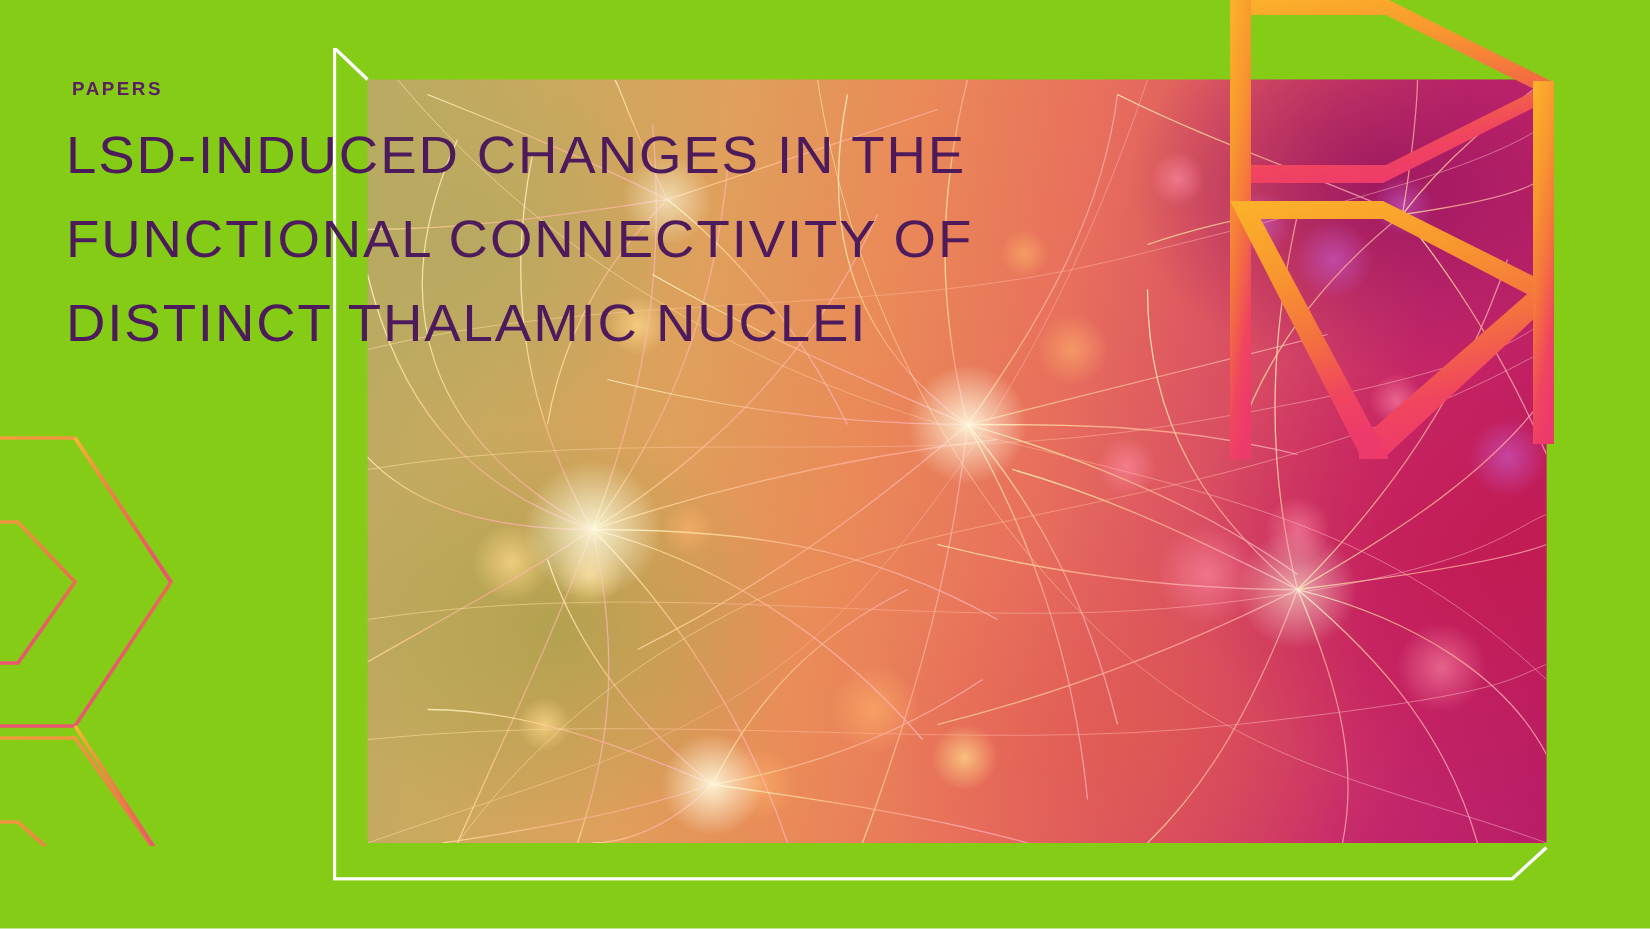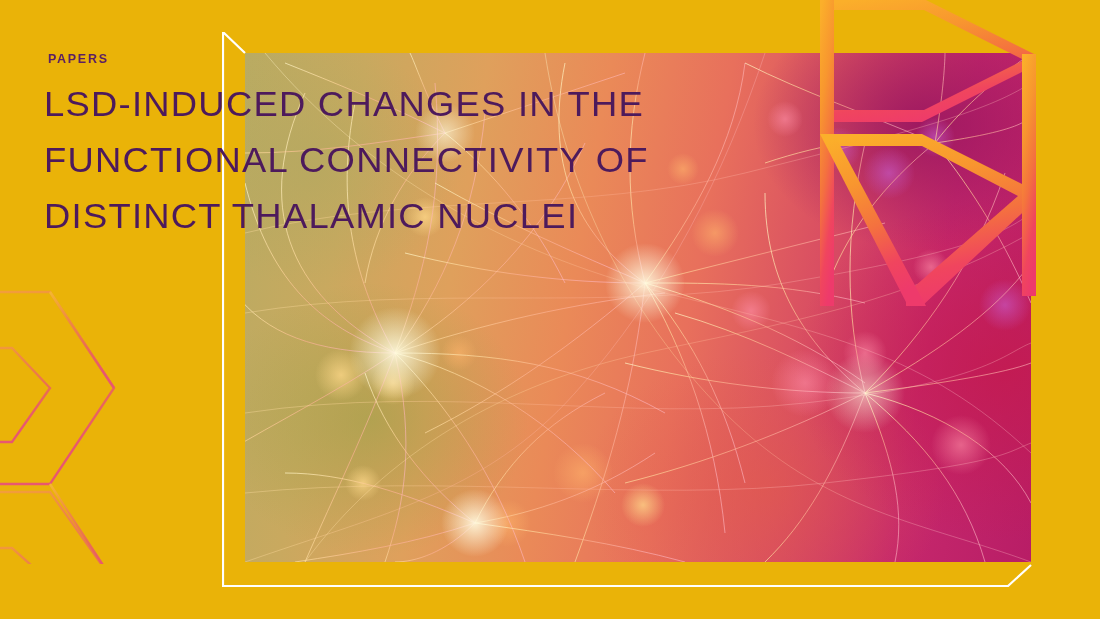--- a/index.html
+++ b/index.html
@@ -1,21 +1,21 @@
 <!DOCTYPE html>
 <html><head>
 <meta charset="utf-8">
 <style>
   * { margin:0; padding:0; box-sizing:border-box; }
   html,body{
     width:1100px; height:619px; overflow:hidden;
     background:#f8f7f6;
     font-family:"Liberation Sans", sans-serif;
   }
-  .stage{ position:relative; width:1100px; height:619px; background:#eab308; }
+  .stage{ position:relative; width:1100px; height:619px; background:#84cc16; }
 
   
   .left-mark{ position:absolute; left:-118px; top:252px; width:300px; height:312px; }
 
   
   .photo-frame{
     position:absolute; left:222px; top:32px; width:810px; height:555px;
     pointer-events:none;
   }
 

